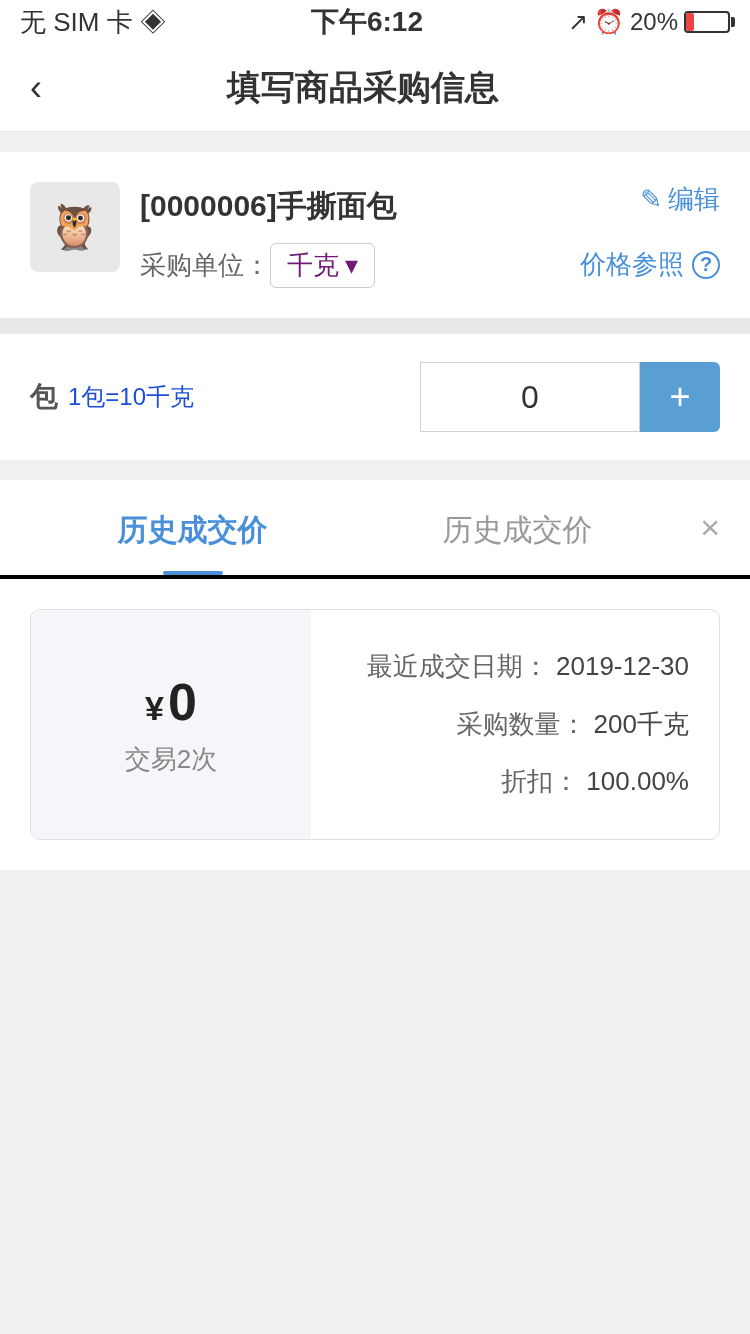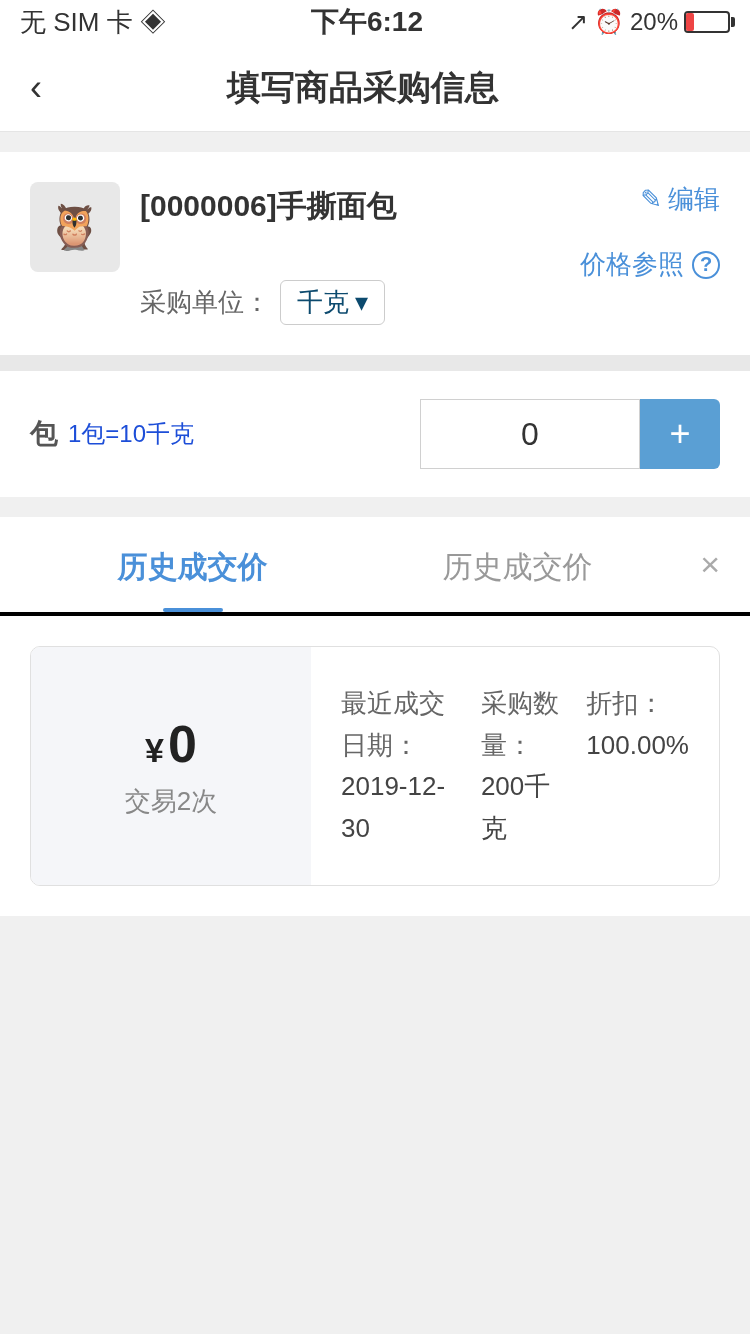--- a/index.html
+++ b/index.html
@@ -100,31 +100,29 @@
     }
     .product-name {
       font-size: 30px;
       font-weight: 600;
       color: #333;
       margin-top: 4px;
     }
     .product-unit {
       display: flex;
       align-items: center;
-      gap: 10px;
       font-size: 26px;
       color: #666;
-      margin-top: 37px;
     }
     .unit-select {
       border: 1px solid #ccc;
       border-radius: 6px;
       padding: 4px 16px;
       font-size: 26px;
-      color: #0c4a6e;
+      color: #701a75;
       background: #fff;
       display: flex;
       align-items: center;
       gap: 6px;
       cursor: pointer;
     }
     .edit-link {
       font-size: 26px;
       color: #4a90d9;
       display: flex;
@@ -299,22 +297,23 @@
     }
     .trade-count {
       font-size: 26px;
       color: #888;
       margin-top: 10px;
     }
     .trade-card-right {
       flex: 1;
       padding: 36px 30px;
       display: flex;
-      flex-direction: row;
+      flex-direction: column;
       gap: 16px;
+      align-items: flex-end;
     }
     .trade-detail-row {
       font-size: 26px;
       color: #444;
       line-height: 1.6;
     }
     .trade-detail-label {
       color: #666;
     }
 

